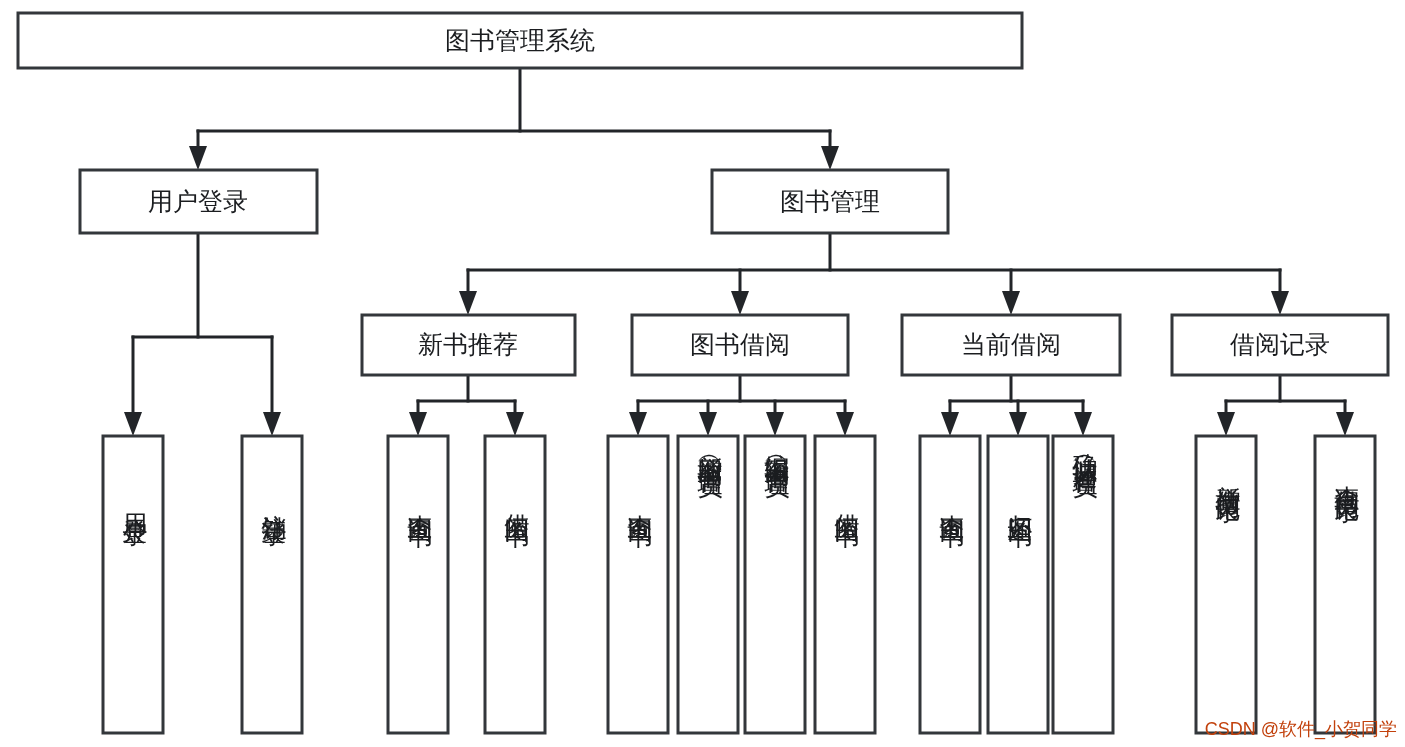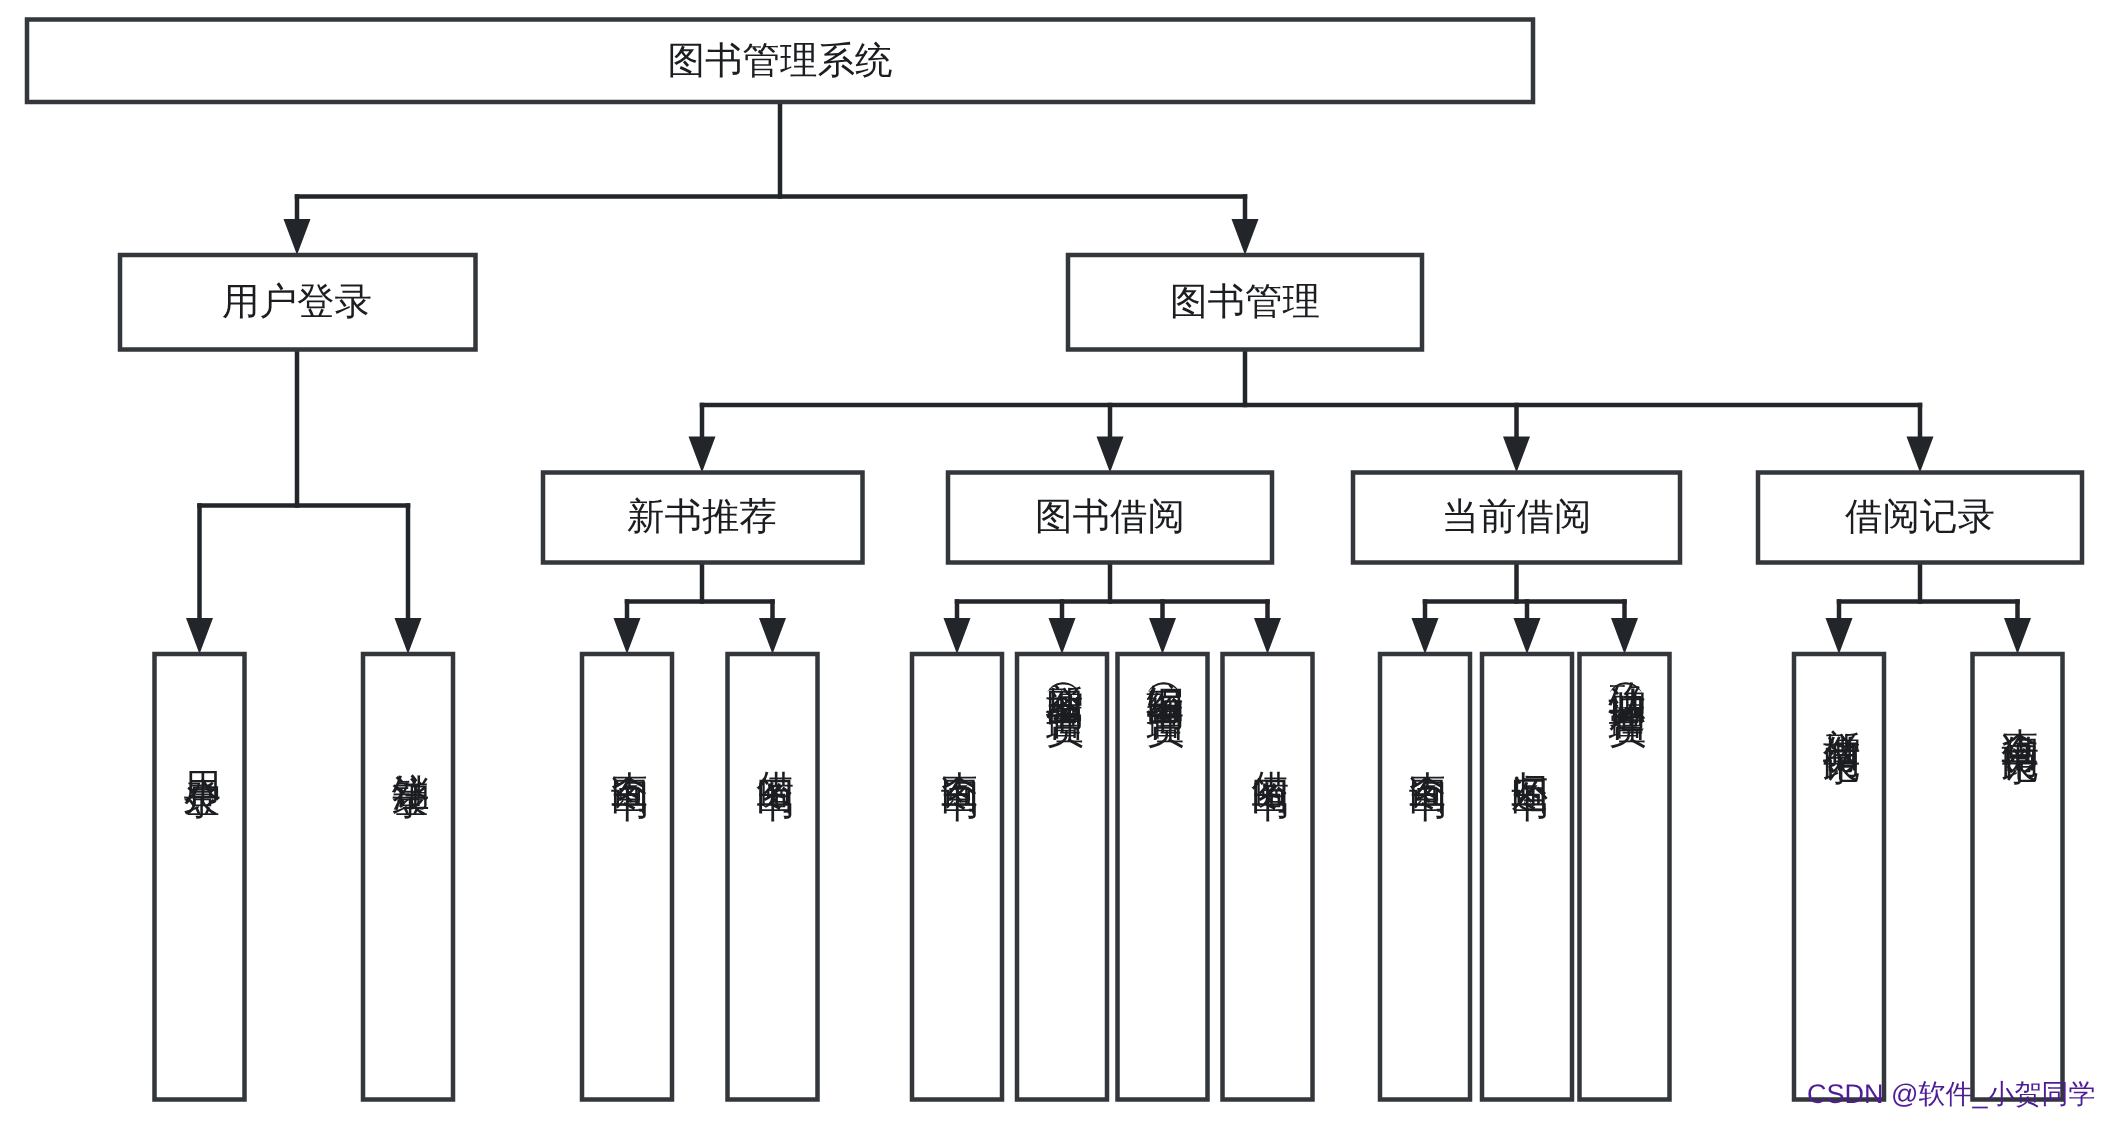--- a/index.html
+++ b/index.html
@@ -52,21 +52,21 @@
     font-size: 25px;
     writing-mode: vertical-rl;
     text-orientation: upright;
     letter-spacing: 3px;
   }
   .watermark {
     position: absolute;
     right: 8px;
     bottom: 6px;
     font-size: 18px;
-    color: #4c1d95;
+    color: #c2410c;
     font-family: "Liberation Sans", "DejaVu Sans", sans-serif;
     white-space: nowrap;
     pointer-events: none;
   }
 </style>
 </head>
 <body>
 
 <div id="diagram-root">
 

